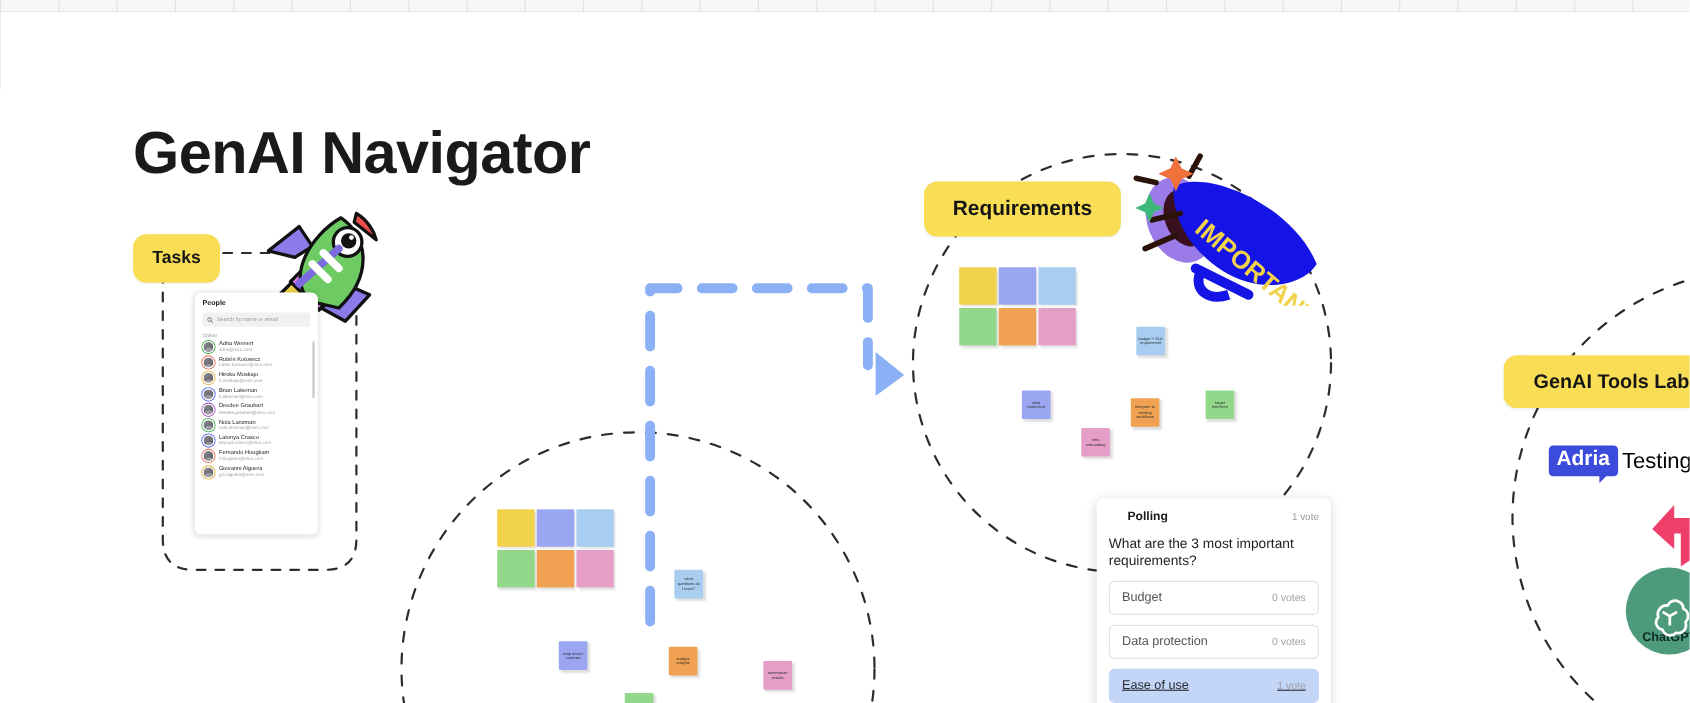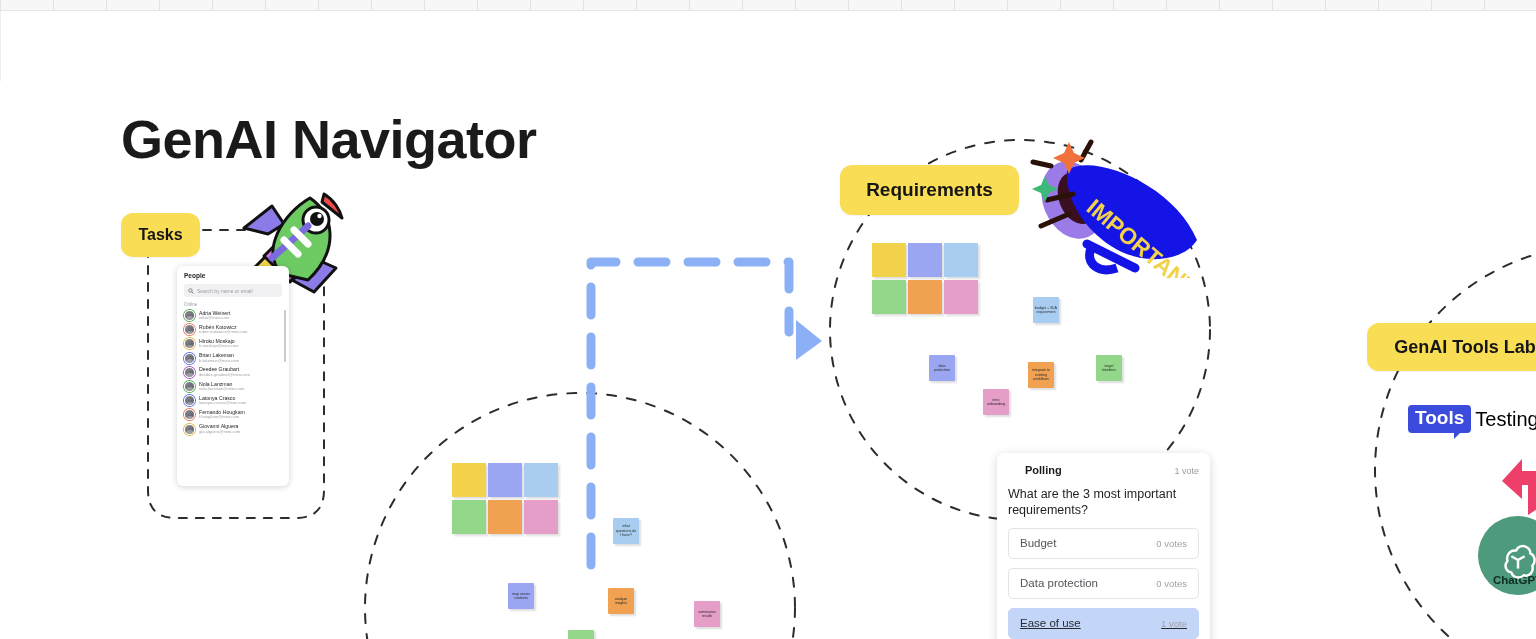--- a/index.html
+++ b/index.html
@@ -366,21 +366,21 @@
       <span>Data protection</span>
       <span class="v">0 votes</span>
     </div>
     <div class="poll-opt sel">
       <span>Ease of use</span>
       <span class="v">1 vote</span>
     </div>
   </div>
 
   <div class="ut-logo">
-    <span class="ut-badge">Tools</span>
+    <span class="ut-badge">Adria</span>
     <span class="ut-word">Testing</span>
   </div>
 
   <svg class="pink-arrow" width="60" height="62" viewBox="0 0 60 62">
     <path d="M2,26 L22,4 L22,16 L46,16 L46,48 L28,60 L28,30 L22,30 L22,44 Z" fill="#EE3E6A"></path>
   </svg>
 
   <div class="chatgpt">
     <svg class="mark" width="38" height="38" viewBox="0 0 40 40">
       <g fill="none" stroke="#ffffff" stroke-width="2.6" stroke-linejoin="round">

